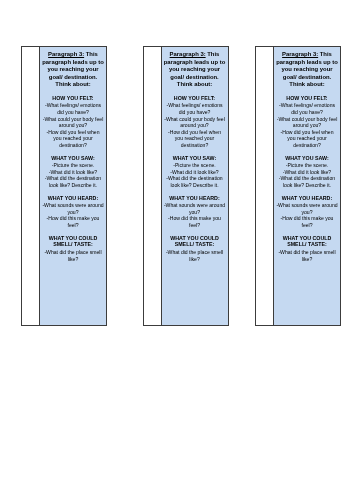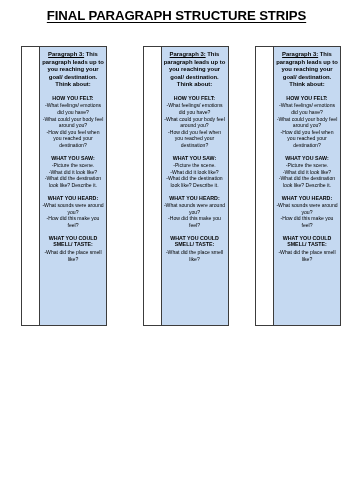--- a/index.html
+++ b/index.html
@@ -102,21 +102,20 @@
   .prompt {
     font-size: 5.1px;
     line-height: 1.3;
     margin: 0;
   }
 </style>
 </head>
 <body>
 
 <div class="page-header">
-  <h1 class="page-title">FINAL PARAGRAPH STRUCTURE STRIPS</h1>
 </div>
 
 <div class="strips-row" id="strips-row">
     <div class="strip-slot slot-1">
       <div class="strip">
         <div class="criteria-rail"></div>
         <div class="strip-body">
           <p class="intro"><span class="intro-lead">Paragraph 3:</span><span> This paragraph leads up to you reaching your goal/ destination. Think about:</span></p>
           <div class="section">
             <p class="section-heading">HOW YOU FELT:</p>

